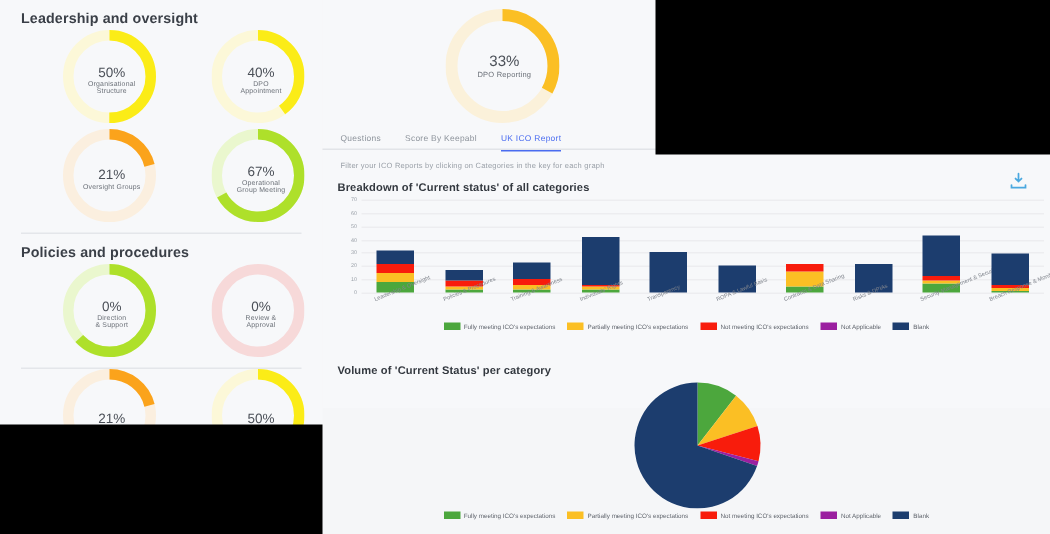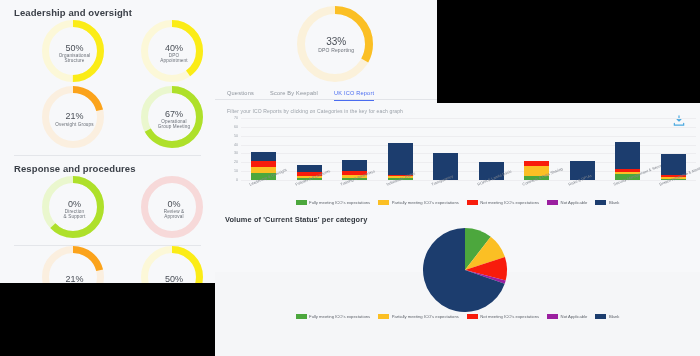--- a/index.html
+++ b/index.html
@@ -132,21 +132,21 @@
             </svg>
             <div class="gauge-inner">
               <div class="gauge-pct">67%</div>
               <div class="gauge-label">Operational</div>
               <div class="gauge-label">Group Meeting</div>
             </div>
           </div>
         </div>
       </div>
       <div class="divider"></div>
-      <div class="section-title">Response and procedures</div>
+      <div class="section-title">Policies and procedures</div>
       <div class="gauge-row">
         <div class="gauge-cell">
           <div class="gauge">
             <svg width="62" height="62">
               <circle cx="31" cy="31" r="27.5" fill="none" stroke="#EAF7CE" stroke-width="7"></circle>
               <circle cx="31" cy="31" r="27.5" fill="none" stroke="#AEE02A" stroke-width="7" stroke-dasharray="108.85618544688634 63.93141050055229" stroke-linecap="butt"></circle>
             </svg>
             <div class="gauge-inner">
               <div class="gauge-pct">0%</div>
               <div class="gauge-label">Direction</div>
@@ -231,20 +231,21 @@
         <div class="tab active">UK ICO Report</div>
       </div>
 
     <div class="hint">Filter your ICO Reports by clicking on Categories in the key for each graph</div>
 
     <svg class="dl-icon" viewBox="0 0 24 24">
       <path d="M12 3v9m0 0l-3.4-3.4M12 12l3.4-3.4" stroke="#4aa8e0" stroke-width="2" fill="none" stroke-linecap="round" stroke-linejoin="round"></path>
       <path d="M4 16v3h16v-3" stroke="#4aa8e0" stroke-width="2" fill="none" stroke-linecap="round"></path>
     </svg>
 
+    <div class="chart-title">Breakdown of 'Current status' of all categories</div>
     <div class="chart-box" style="height:92px" id="barChart">
         <div class="gridline" style="left:26px;top:66px;width:455px"></div>
         <div class="ytick" style="left:11px;top:64px">0</div>
         <div class="gridline" style="left:26px;top:57.142857142857146px;width:455px"></div>
         <div class="ytick" style="left:11px;top:55.142857142857146px">10</div>
         <div class="gridline" style="left:26px;top:48.28571428571429px;width:455px"></div>
         <div class="ytick" style="left:11px;top:46.28571428571429px">20</div>
         <div class="gridline" style="left:26px;top:39.42857142857143px;width:455px"></div>
         <div class="ytick" style="left:11px;top:37.42857142857143px">30</div>
         <div class="gridline" style="left:26px;top:30.571428571428577px;width:455px"></div>
@@ -312,21 +313,21 @@
         <div class="legend-item">
           <span class="swatch" style="background:#9B1FA0"></span>
           <span>Not Applicable</span>
         </div>
         <div class="legend-item">
           <span class="swatch" style="background:#1C3D6E"></span>
           <span>Blank</span>
         </div>
       </div>
 
-    <div class="chart-title" style="padding-top:10px">Volume of 'Current Status' per category</div>
+    <div class="chart-title" style="padding-top:22px">Volume of 'Current Status' per category</div>
     <div class="chart-box" style="height:88px" id="pieChart">
         <svg width="485" height="88" style="position:absolute;left:0;top:0">
           <path d="M250 46 L250 4 A42 42 0 0 1 275.742096253425 12.813489480221001 Z" fill="#4CA73D"></path>
           <path d="M250 46 L275.742096253425 12.813489480221001 A42 42 0 0 1 289.94437368439645 33.02128623625221 Z" fill="#FBBF24"></path>
           <path d="M250 46 L289.94437368439645 33.02128623625221 A42 42 0 0 1 290.6804927674025 56.4449752609239 Z" fill="#F81C0C"></path>
           <path d="M250 46 L290.6804927674025 56.4449752609239 A42 42 0 0 1 289.6926491575518 59.72929724550758 Z" fill="#9B1FA0"></path>
           <path d="M250 46 L289.6926491575518 59.72929724550758 A42 42 0 1 1 250 4 Z" fill="#1C3D6E"></path>
         </svg>
       </div>
     <div class="legend" style="margin-top:2px" id="pieLegend">

